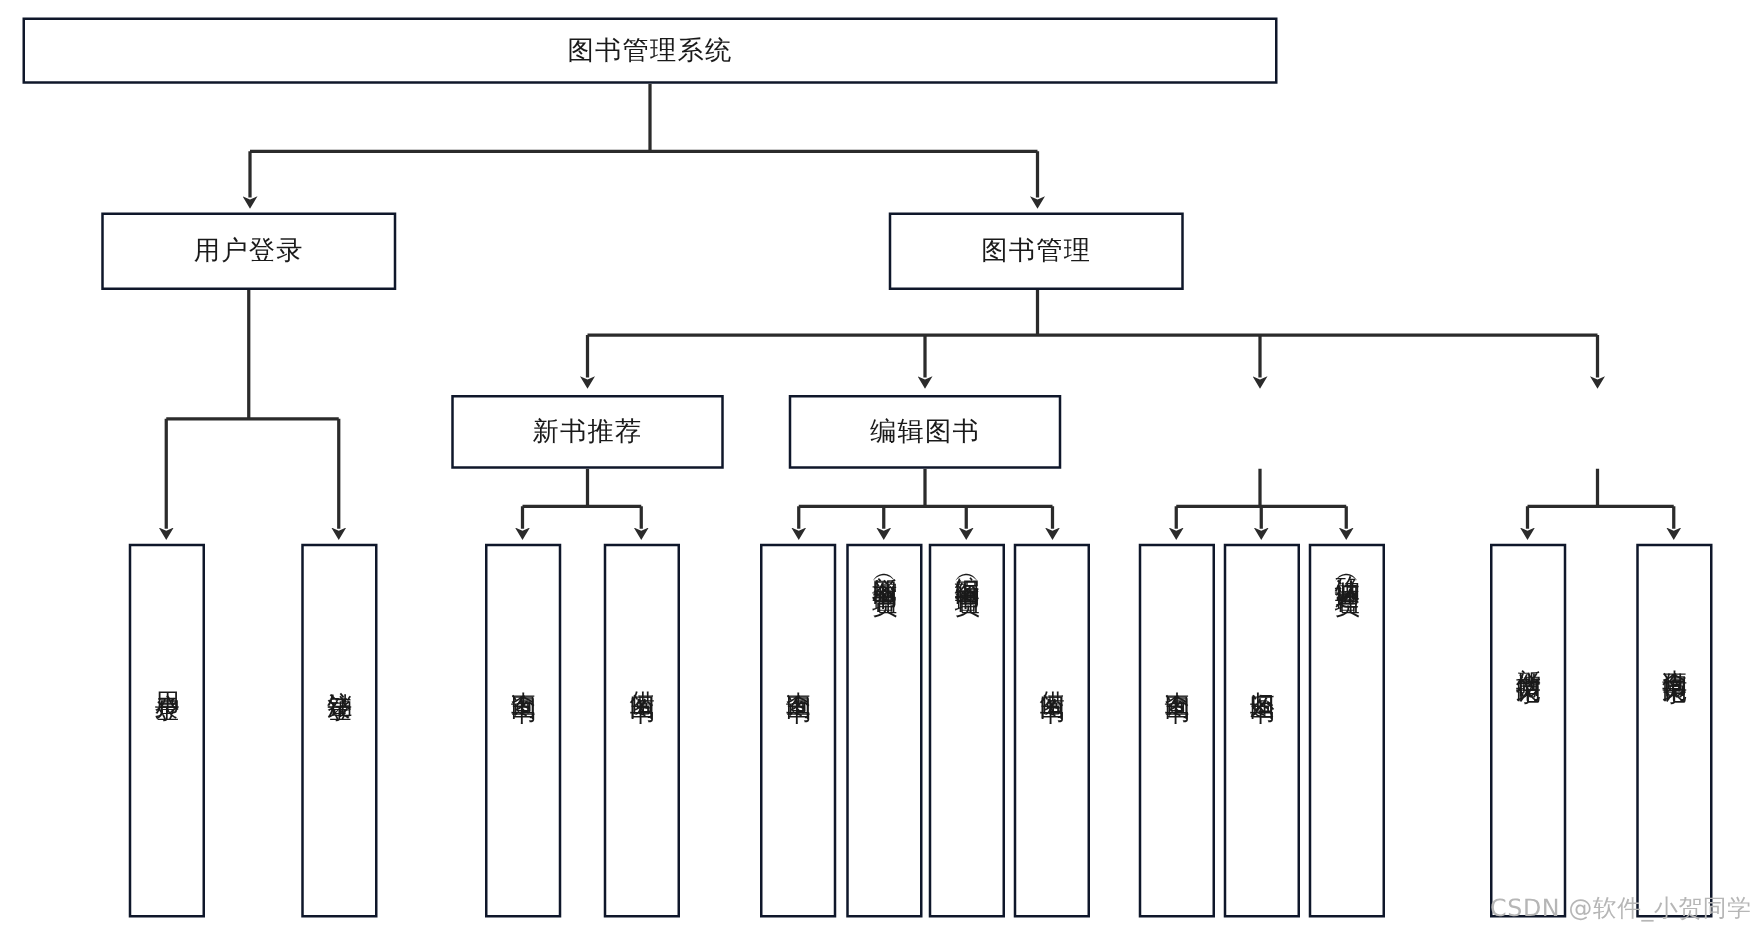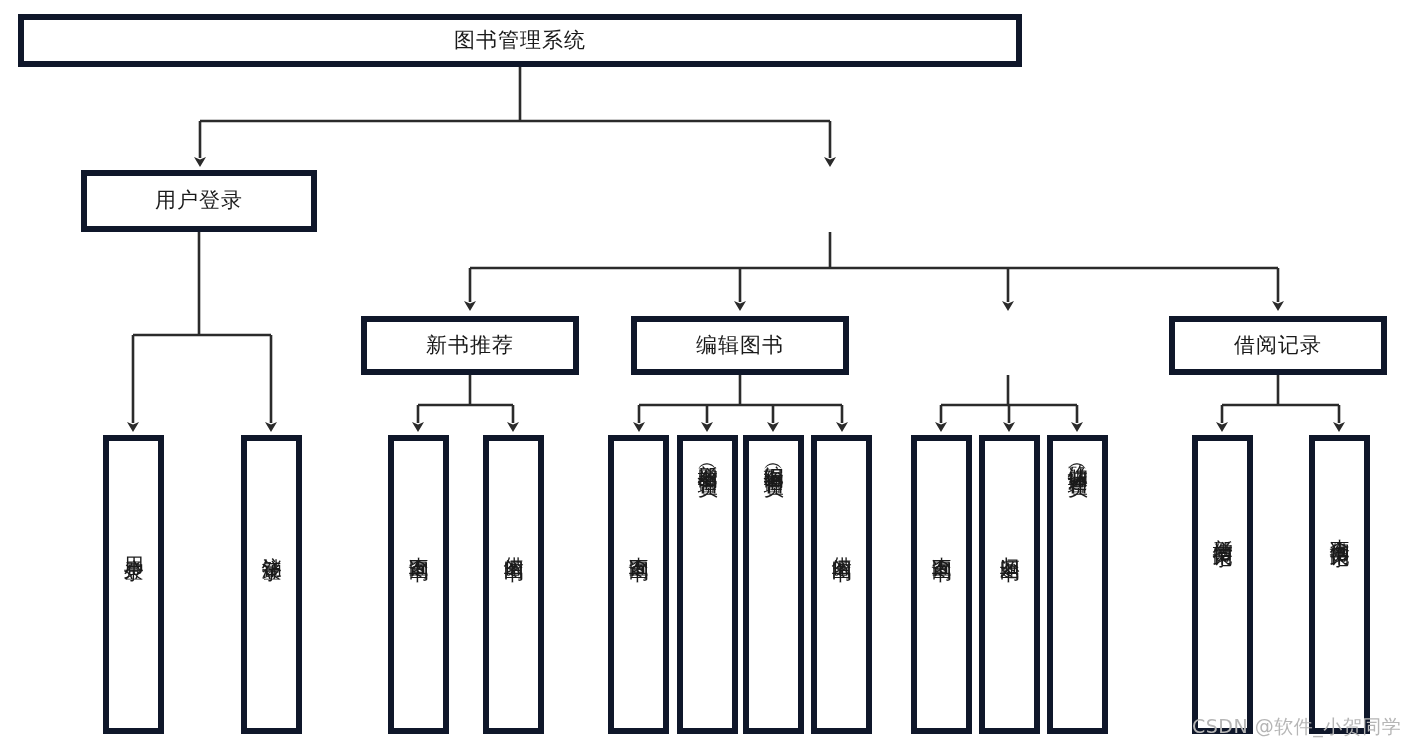--- a/index.html
+++ b/index.html
@@ -20,21 +20,21 @@
   #edges {
     position: absolute;
     left: 0;
     top: 0;
     width: 1405px;
     height: 747px;
   }
   .node {
     position: absolute;
     box-sizing: border-box;
-    border: 6px solid #0f172a;
+    border: 2px solid #0f172a;
     background: #ffffff;
     color: #1a1a1a;
     display: flex;
     align-items: center;
     justify-content: center;
     text-align: center;
   }
   .node.h {
     font-size: 21px;
     line-height: 1.2;
@@ -134,30 +134,30 @@
     </g>
   </svg>
 
   <div class="node h" style="left:18px; top:14px; width:1004px; height:53px;">
     <span class="label">图书管理系统</span>
   </div>
 
   <div class="node h" style="left:81px; top:170px; width:236px; height:62px;">
     <span class="label">用户登录</span>
   </div>
+  <div class="node h" style="left:711px; top:170px; width:236px; height:62px;">
+    <span class="label">图书管理</span>
+  </div>
 
   <div class="node h" style="left:361px; top:316px; width:218px; height:59px;">
     <span class="label">新书推荐</span>
   </div>
   <div class="node h" style="left:631px; top:316px; width:218px; height:59px;">
     <span class="label">编辑图书</span>
   </div>
-  <div class="node h" style="left:1169px; top:316px; width:218px; height:59px;">
-    <span class="label">借阅记录</span>
-  </div>
 
   <div class="node v leaf-short" style="left:103px; top:435px; width:61px; height:299px;">
     <span class="label">用户登录</span>
   </div>
   <div class="node v leaf-short" style="left:241px; top:435px; width:61px; height:299px;">
     <span class="label">注销登录</span>
   </div>
 
   <div class="node v leaf-short" style="left:388px; top:435px; width:61px; height:299px;">
     <span class="label">查询图书</span>

